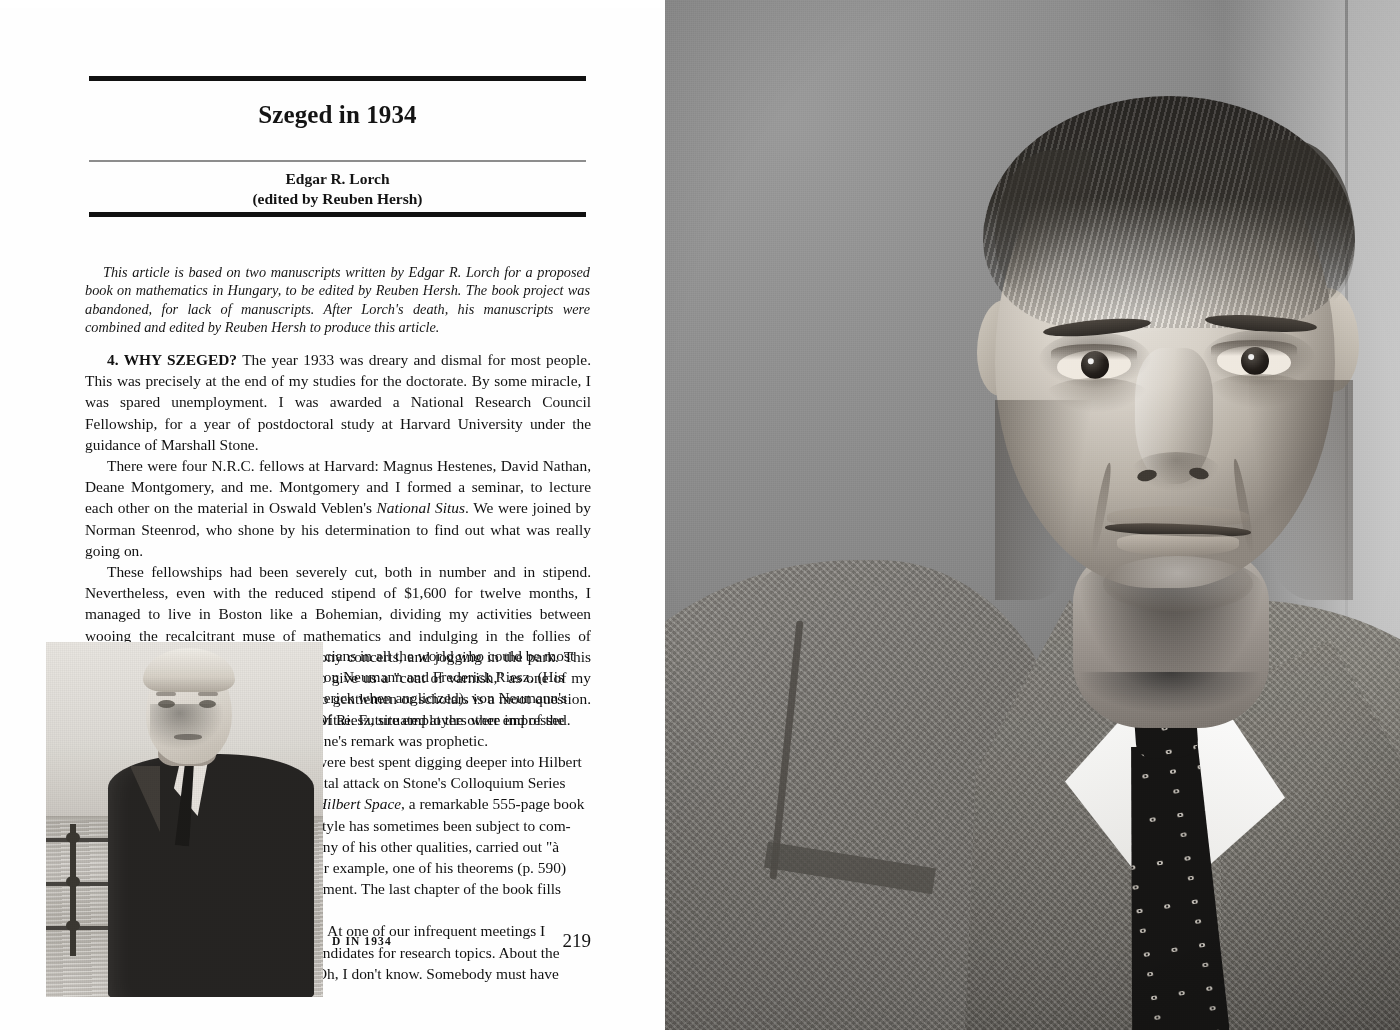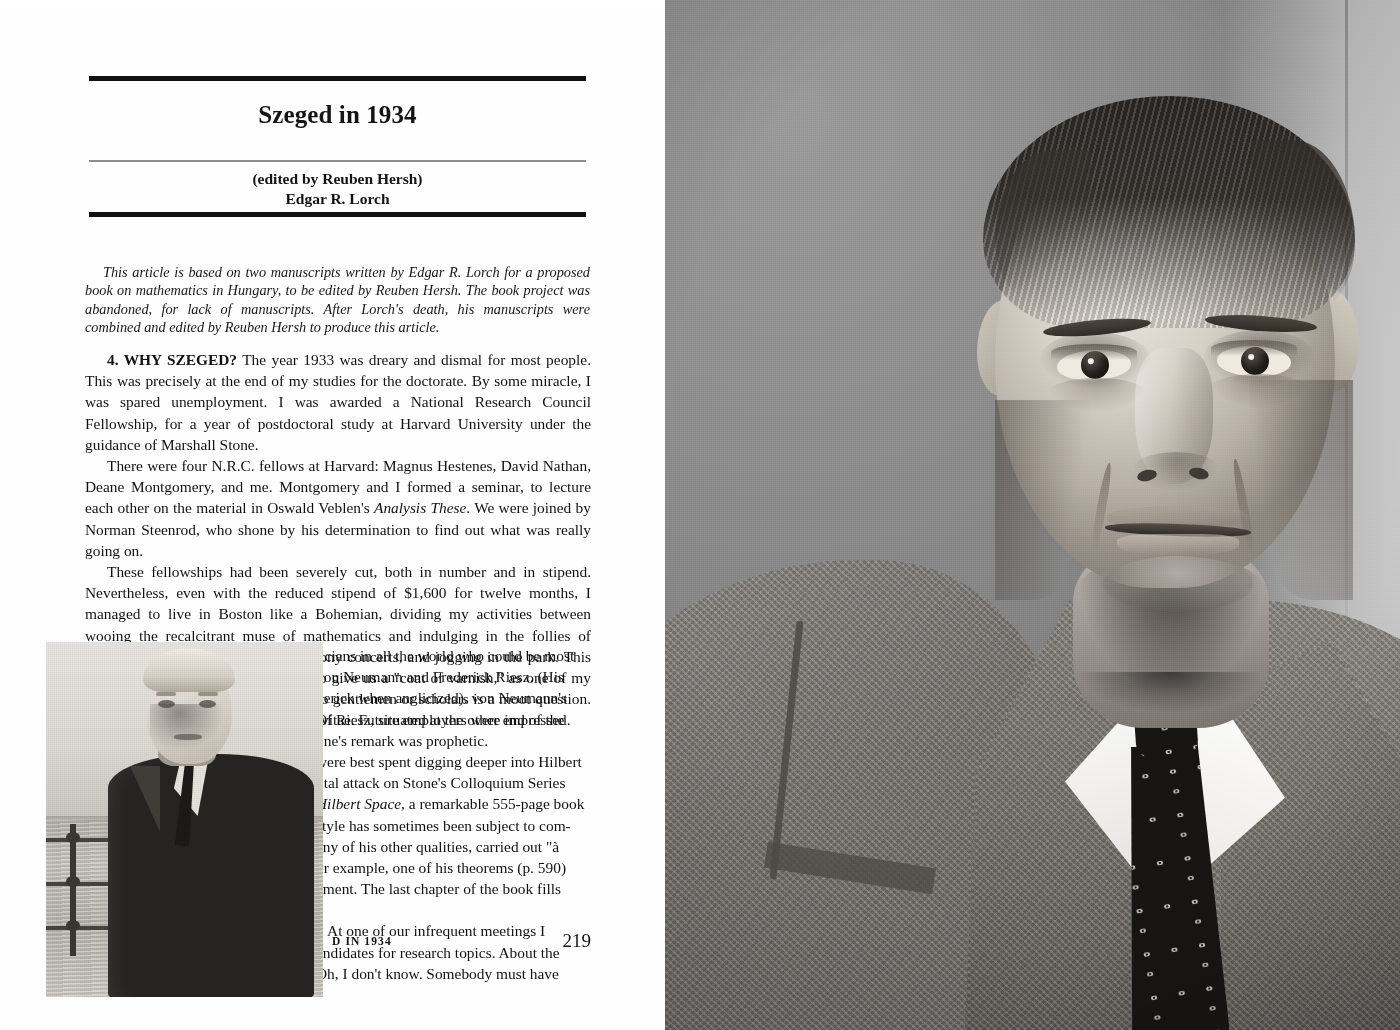--- a/index.html
+++ b/index.html
@@ -605,31 +605,31 @@
 
   <div id="doc-panel">
 
     <div class="rule-thick" id="rule-top"></div>
 
     <div id="article-title">Szeged in 1934</div>
 
     <div class="rule-thin" id="rule-mid"></div>
 
     <div id="byline">
+      <div>Edgar R. Lorch</div>
       <div>(edited by Reuben Hersh)</div>
-      <div>Edgar R. Lorch</div>
     </div>
 
     <div class="rule-thick" id="rule-bottom"></div>
 
     <div id="abstract">This article is based on two manuscripts written by Edgar R. Lorch for a proposed book on mathematics in Hungary, to be edited by Reuben Hersh. The book project was abandoned, for lack of manuscripts. After Lorch's death, his manuscripts were combined and edited by Reuben Hersh to produce this article.</div>
 
     <div class="body-col" id="para-block-top">
       <p><span class="leadin">4. WHY SZEGED?</span><span> The year 1933 was dreary and dismal for most people. This was precisely at the end of my studies for the doctorate. By some miracle, I was spared unemployment. I was awarded a National Research Council Fellowship, for a year of postdoctoral study at Harvard University under the guidance of Marshall Stone.</span></p>
-      <p><span>There were four N.R.C. fellows at Harvard: Magnus Hestenes, David Nathan, Deane Montgomery, and me. Montgomery and I formed a seminar, to lecture each other on the material in Oswald Veblen's </span><span class="it">Analysis These</span><span>. We were joined by Norman Steenrod, who shone by his determination to find out what was really going on.</span></p>
+      <p><span>There were four N.R.C. fellows at Harvard: Magnus Hestenes, David Nathan, Deane Montgomery, and me. Montgomery and I formed a seminar, to lecture each other on the material in Oswald Veblen's </span><span class="it">National Situs</span><span>. We were joined by Norman Steenrod, who shone by his determination to find out what was really going on.</span></p>
       <p>These fellowships had been severely cut, both in number and in stipend. Nevertheless, even with the reduced stipend of $1,600 for twelve months, I managed to live in Boston like a Bohemian, dividing my activities between wooing the recalcitrant muse of mathematics and indulging in the follies of youth: drinking beer, going to symphony concerts, and jogging in the park. This extra year at Harvard was supposed to give us a "coat of varnish," as one of my friends put it. Whether it turned us into gentlemen or scholars is a moot question. It did provide a line in my curriculum vitae. Future employers were impressed.</p>
     </div>
 
     <div id="wrapped-block">
       <div class="wline" style="padding-left:231px">
         <span>ticians in all the world who could be most</span>
       </div>
       <div class="wline" style="padding-left:231px">
         <span>von Neumann and Frederick Riesz. (His</span>
       </div>

